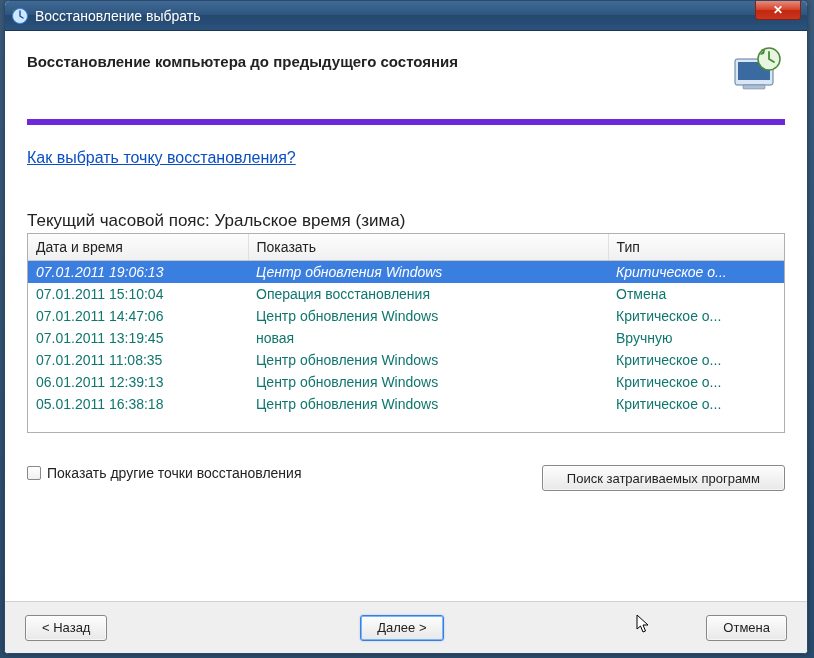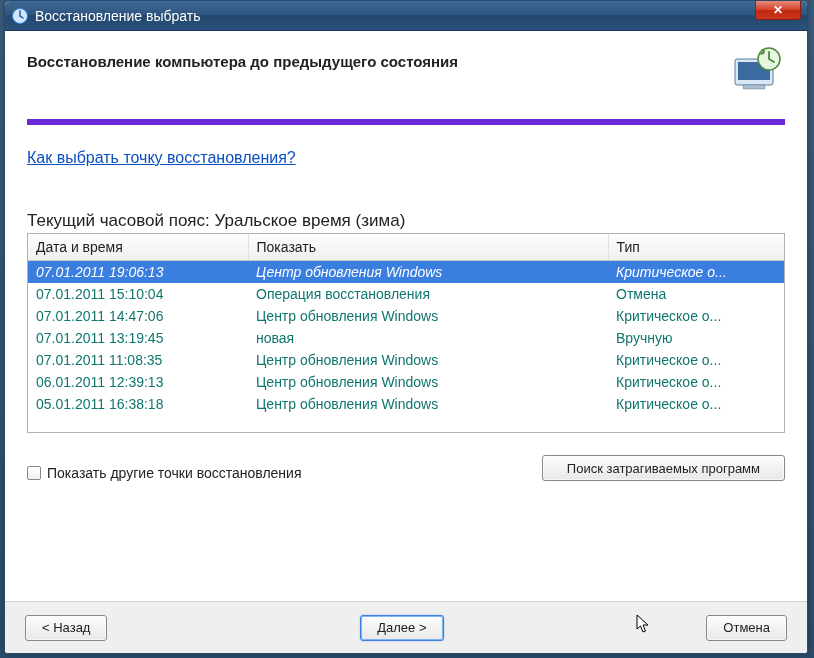--- a/index.html
+++ b/index.html
@@ -133,22 +133,22 @@
     tbody tr.selected {
       background: #3a7ee0;
       font-style: italic;
     }
     tbody tr.selected td { color: #fff; }
     .col-date { width: 220px; }
     .col-desc { width: 360px; }
     .col-type { width: auto; max-width: 140px; }
     .controls-row {
       display: flex;
-      align-items: flex-end;
-      margin-top: 22px;
+      align-items: flex-start;
+      margin-top: 32px;
     }
     .checkbox-wrap {
       display: flex;
       align-items: center;
       gap: 6px;
       flex: 1;
       font-size: 14px;
       color: #222;
     }
     .checkbox {

